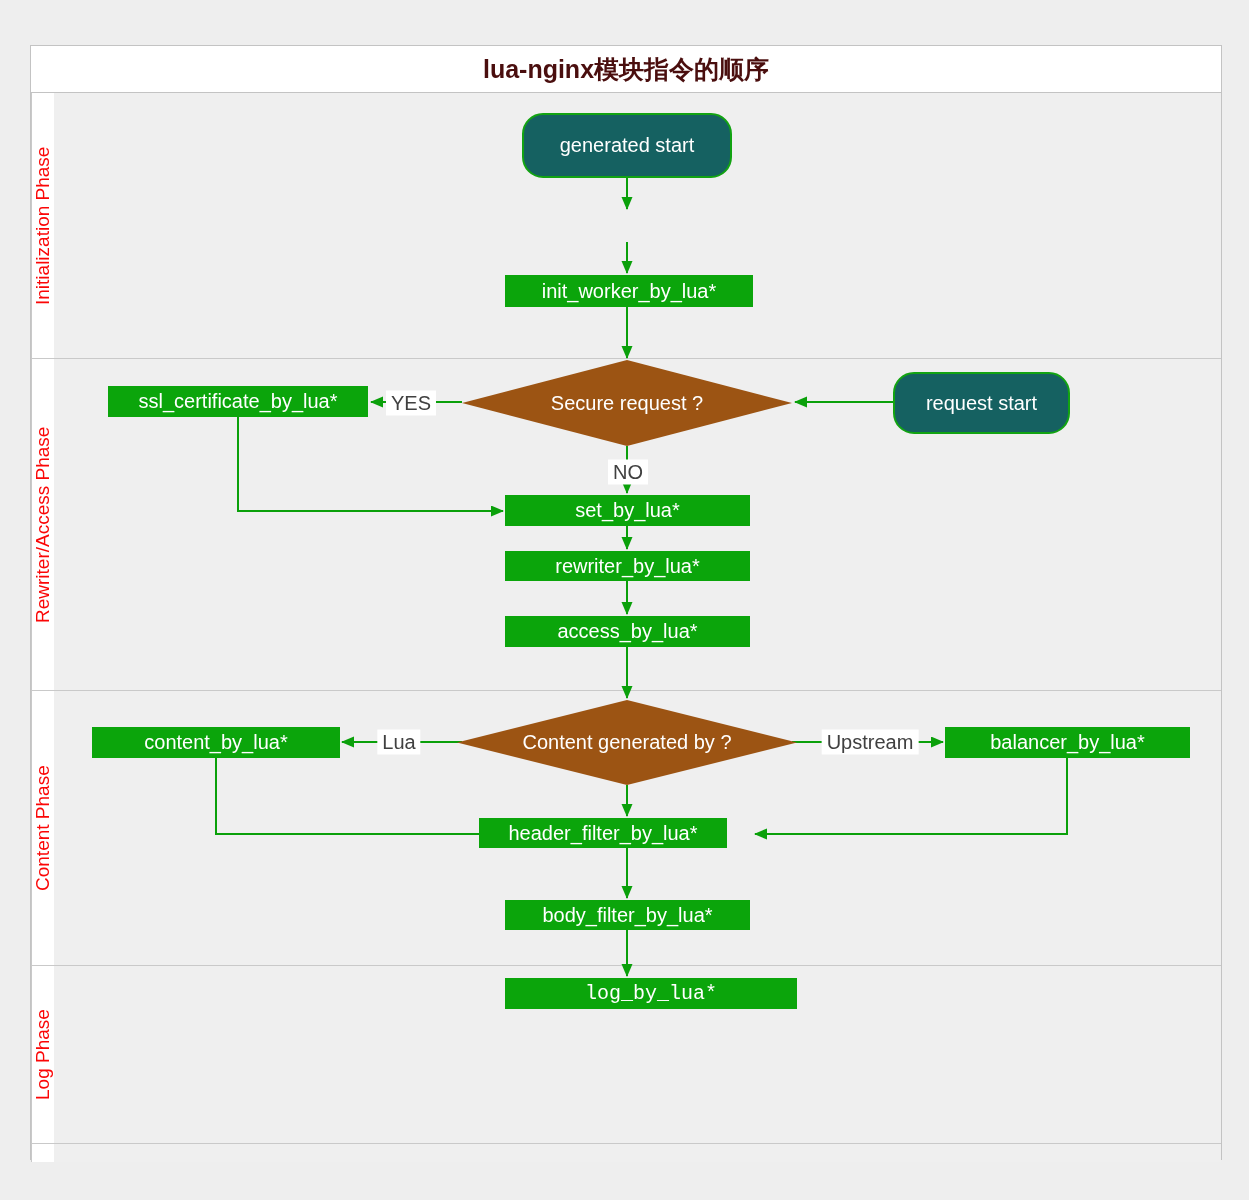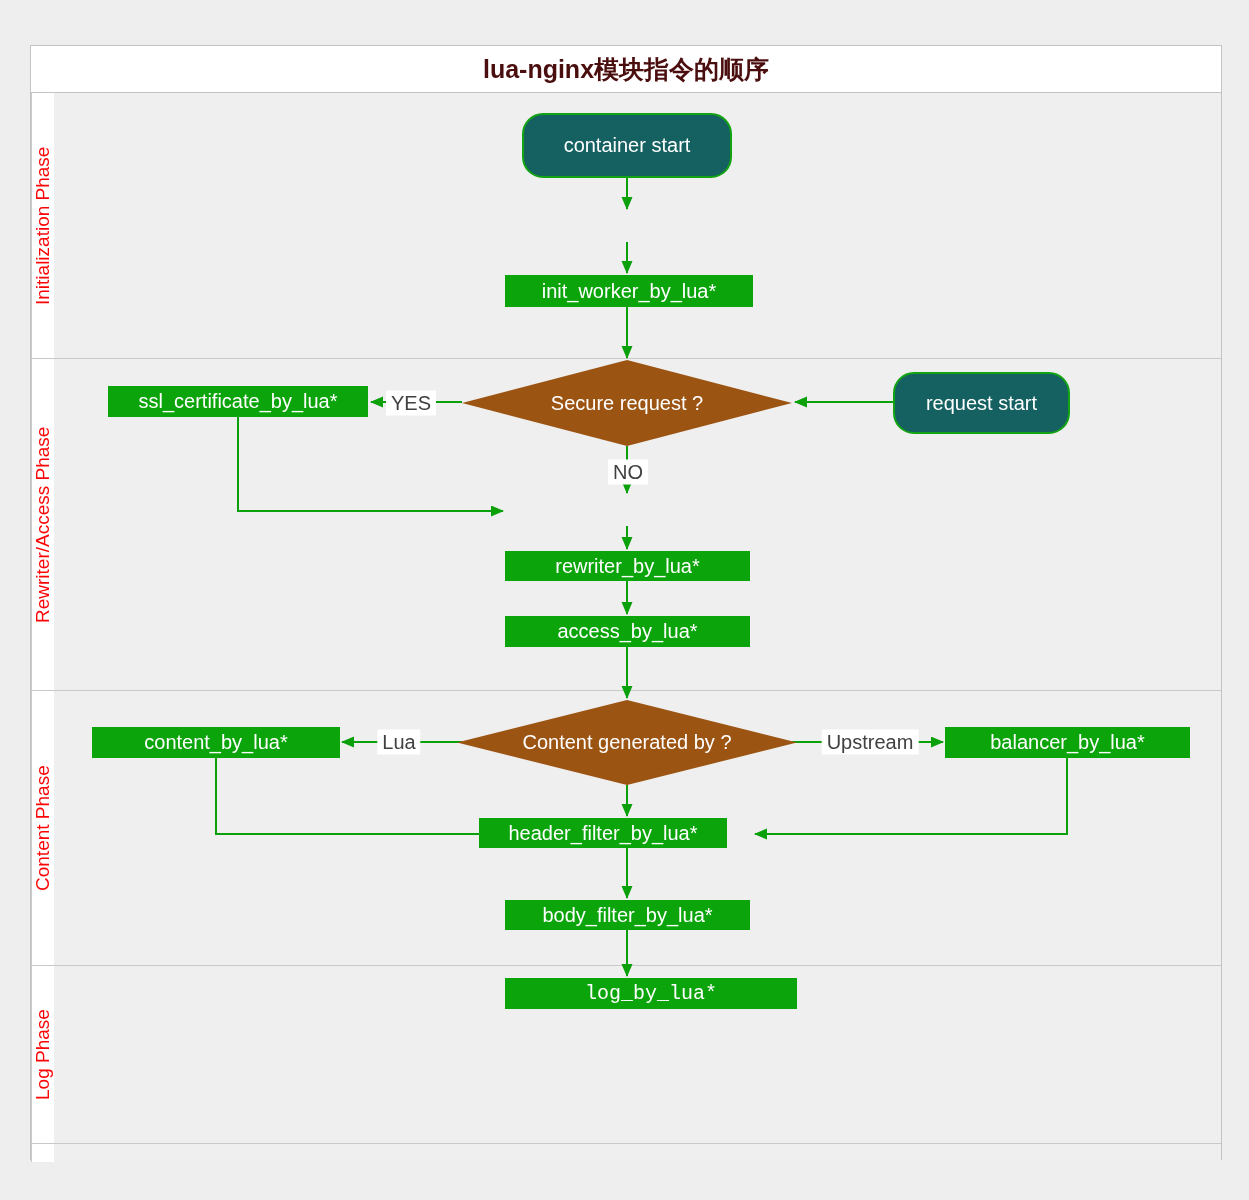--- a/index.html
+++ b/index.html
@@ -157,25 +157,26 @@
       <path d="M462,742 L342,742" marker-end="url(#arrow)"></path>
       <path d="M792,742 L943,742" marker-end="url(#arrow)"></path>
       <path d="M627,785 L627,816" marker-end="url(#arrow)"></path>
       <path d="M216,758 L216,834 L503,834" marker-end="url(#arrow)"></path>
       <path d="M1067,758 L1067,834 L755,834" marker-end="url(#arrow)"></path>
       <path d="M627,848 L627,898" marker-end="url(#arrow)"></path>
       <path d="M627,930 L627,976" marker-end="url(#arrow)"></path>
     </g>
   </svg>
 
-  <div class="node terminal" id="n-container-start">container start</div>
+  <div class="node terminal" id="n-container-start">generated start</div>
   <div class="node process" id="n-init-worker">init_worker_by_lua*</div>
   <div class="node decision" id="n-secure">Secure request ?</div>
   <div class="node process" id="n-ssl">ssl_certificate_by_lua*</div>
   <div class="node terminal" id="n-request-start">request start</div>
+  <div class="node process" id="n-set">set_by_lua*</div>
   <div class="node process" id="n-rewriter">rewriter_by_lua*</div>
   <div class="node process" id="n-access">access_by_lua*</div>
   <div class="node decision" id="n-content-gen">Content generated by ?</div>
   <div class="node process" id="n-content">content_by_lua*</div>
   <div class="node process" id="n-balancer">balancer_by_lua*</div>
   <div class="node process" id="n-header-filter">header_filter_by_lua*</div>
   <div class="node process" id="n-body-filter">body_filter_by_lua*</div>
   <div class="node process" id="n-log">log_by_lua*</div>
 
   <div class="edge-chip" id="l-yes">YES</div>

